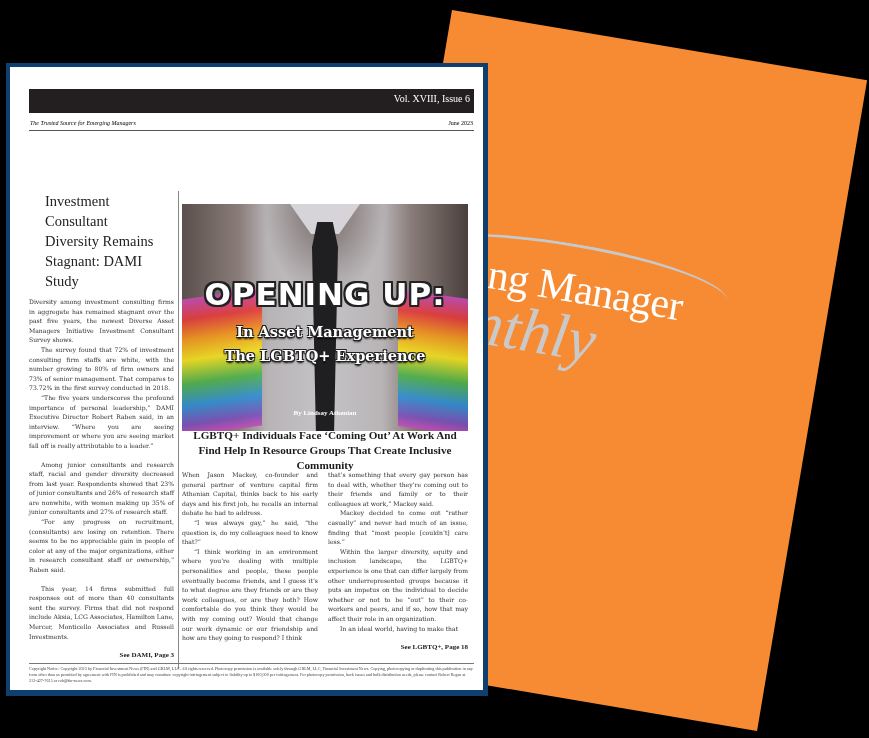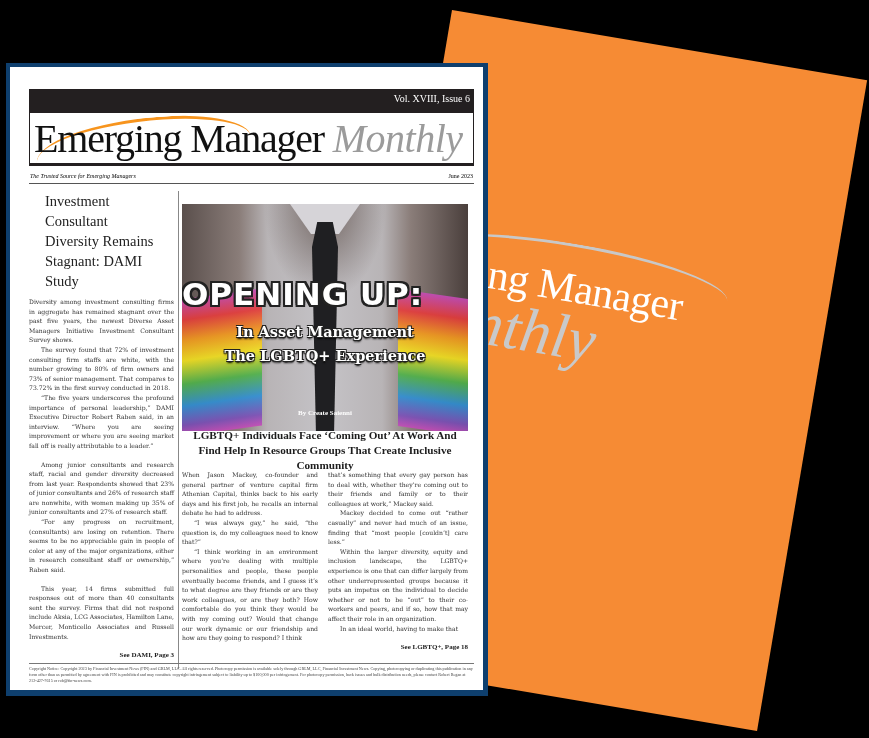--- a/index.html
+++ b/index.html
@@ -54,21 +54,21 @@
   .rainbow-l { position:absolute; left:0; top:90px; width:80px; height:137px;
       background:linear-gradient(180deg,#c54ab8 0%,#e53b3b 15%,#f39a1d 30%,#f4e21f 45%,#4fb34a 62%,#2f8fd4 78%,#7b4fb8 92%,#c54ab8 100%);
       transform:skewY(-8deg); opacity:.9; }
   .rainbow-r { position:absolute; right:0; top:90px; width:70px; height:137px;
       background:linear-gradient(180deg,#c54ab8 0%,#e53b3b 15%,#f39a1d 30%,#f4e21f 45%,#4fb34a 62%,#2f8fd4 78%,#7b4fb8 92%,#c54ab8 100%);
       transform:skewY(8deg); opacity:.9; }
   .tie { position:absolute; left:130px; top:18px; width:26px; height:209px; background:#1f1f22;
          clip-path:polygon(20% 0,80% 0,100% 12%,85% 100%,15% 100%,0 12%); }
   .collar { position:absolute; left:108px; top:0; width:70px; height:30px; background:#d6d4d8;
             clip-path:polygon(0 0,100% 0,70% 100%,30% 100%); }
-  .feat-title { position:absolute; left:0; right:0; top:72px; color:#fff;
+  .feat-title { position:absolute; left:0; right:0; top:72px; text-align:center; color:#fff;
                 font-family:"DejaVu Sans", sans-serif; font-weight:bold; font-size:31px; letter-spacing:1px;
                 text-shadow:-2px -2px 0 #222,2px -2px 0 #222,-2px 2px 0 #222,2px 2px 0 #222,0 2px 0 #222,0 -2px 0 #222,2px 0 0 #222,-2px 0 0 #222; }
   .feat-sub { position:absolute; left:0; right:0; top:116px; text-align:center; color:#fff;
               font-family:"DejaVu Serif", serif; font-weight:bold; font-size:14.5px; line-height:24px;
               text-shadow:-1px -1px 0 #222,1px -1px 0 #222,-1px 1px 0 #222,1px 1px 0 #222,0 2px 2px #000; }
   .byline { position:absolute; left:0; right:0; top:205px; text-align:center; color:#fff;
             font-family:"Liberation Serif", serif; font-weight:bold; font-size:7px; }
 
   .headline { position:absolute; left:172px; top:361px; width:286px; text-align:center;
               font-family:Liberation Serif, serif; font-weight:bold; font-size:11.2px; line-height:15px; color:#1d1d1d; }
@@ -87,24 +87,20 @@
     <div class="cover-title">Emerging Manager</div>
     <div class="cover-sub">Monthly</div>
   </div>
 </div>
 
 <div class="page">
   <div class="page-inner">
 
     <div class="masthead">
       <div class="mast-bar">Vol. XVIII, Issue 6</div>
-      <div class="mast-logo">
-        <div class="mast-arc"></div>
-        <div class="mast-title"><span>Emerging Manager</span> <em>Monthly</em></div>
-      </div>
       <div class="tagline-row">
         <span class="tag">The Trusted Source for Emerging Managers</span>
         <span>June 2023</span>
       </div>
     </div>
 
     <div class="left-col">
       <h2>Investment Consultant Diversity Remains Stagnant: DAMI Study</h2>
       <div class="body-text">
         <p class="first">Diversity among investment consulting firms in aggregate has remained stagnant over the past five years, the newest Diverse Asset Managers Initiative Investment Consultant Survey shows.</p>
@@ -123,21 +119,21 @@
       <div class="photo-suit"></div>
       <div class="rainbow-l"></div>
       <div class="rainbow-r"></div>
       <div class="collar"></div>
       <div class="tie"></div>
       <div class="feat-title">OPENING UP:</div>
       <div class="feat-sub">
         <div>In Asset Management</div>
         <div>The LGBTQ+ Experience</div>
       </div>
-      <div class="byline">By Create Saienni</div>
+      <div class="byline">By Lindsay Athenian</div>
     </div>
 
     <div class="headline">LGBTQ+ Individuals Face ‘Coming Out’ At Work And Find Help In Resource Groups That Create Inclusive Community</div>
 
     <div class="col2 body-text">
       <p class="first">When Jason Mackey, co-founder and general partner of venture capital firm Athenian Capital, thinks back to his early days and his first job, he recalls an internal debate he had to address.</p>
       <p>“I was always gay,” he said, “the question is, do my colleagues need to know that?”</p>
       <p>“I think working in an environment where you’re dealing with multiple personalities and people, these people eventually become friends, and I guess it’s to what degree are they friends or are they work colleagues, or are they both? How comfortable do you think they would be with my coming out? Would that change our work dynamic or our friendship and how are they going to respond? I think</p>
     </div>
 

